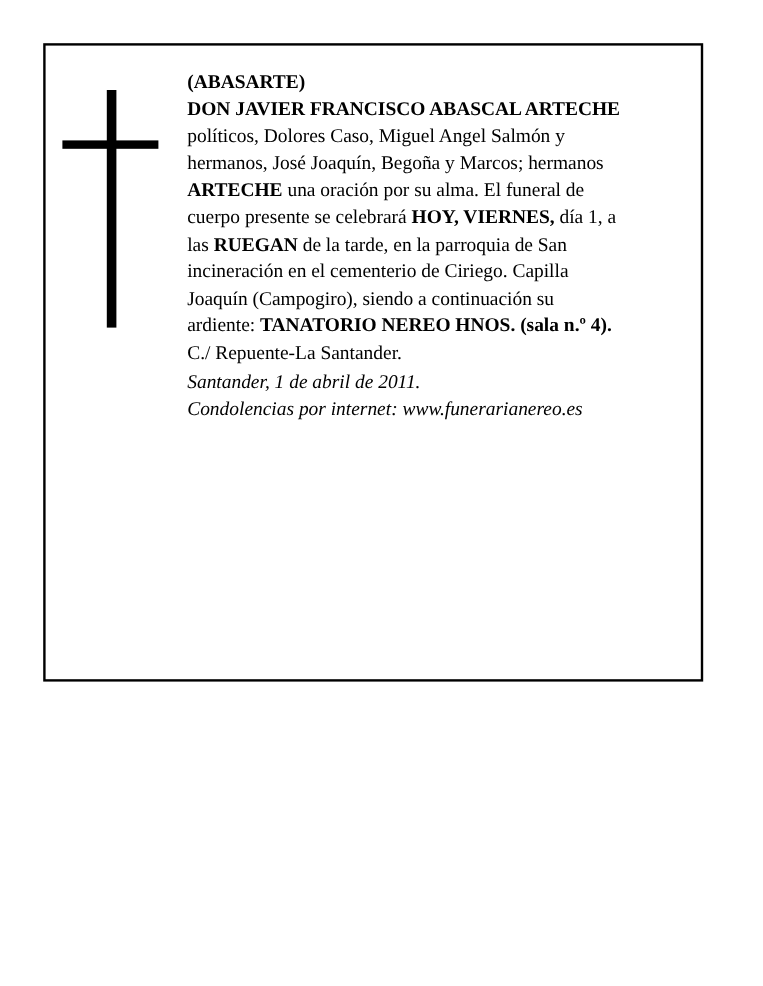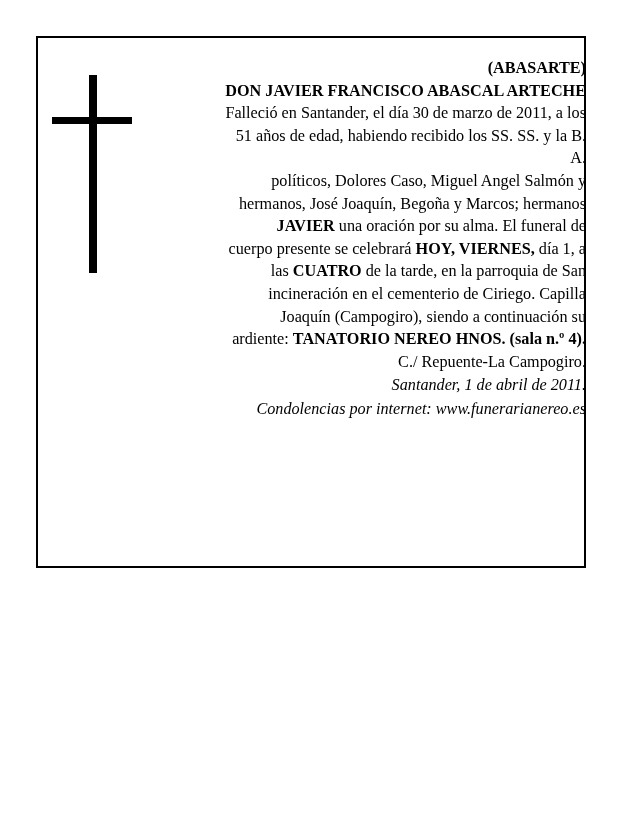--- a/index.html
+++ b/index.html
@@ -52,21 +52,20 @@
       position: absolute;
       left: 118px;
       top: 19px;
       width: 430px;
       font-size: 16.2px;
       line-height: 22.6px;
     }
     .notice-text .line {
       display: block;
       white-space: nowrap;
-      text-align: right;
     }
     .notice-text .para {
       display: block;
     }
     .bold {
       font-weight: bold;
     }
     .gap-top {
       margin-top: 1px;
       font-style: italic;
@@ -79,38 +78,33 @@
 
   <div class="cross">
     <div class="cross-vertical"></div>
     <div class="cross-horizontal"></div>
   </div>
 
   <div class="notice-text">
     <span class="line bold">(ABASARTE)</span>
     <span class="line bold">DON JAVIER FRANCISCO ABASCAL ARTECHE</span>
 
-    <span class="para">
-      <span class="line">Falleció en Santander, el día 30 de marzo de 2011, a los</span>
-      <span class="line">51 años de edad, habiendo recibido los SS. SS. y la B.</span>
-      <span class="line">A.</span>
-    </span>
 
 
     <span class="para">
       <span class="line">políticos, Dolores Caso, Miguel Angel Salmón y</span>
       <span class="line">hermanos, José Joaquín, Begoña y Marcos; hermanos</span>
     </span>
 
     <span class="para">
-      <span class="line"><span class="bold">JAVIER</span><span> una oración por su alma. El funeral de</span></span>
+      <span class="line"><span class="bold">ARTECHE</span><span> una oración por su alma. El funeral de</span></span>
       <span class="line"><span>cuerpo presente se celebrará </span><span class="bold">HOY, VIERNES,</span><span> día 1, a</span></span>
-      <span class="line"><span>las </span><span class="bold">CUATRO</span><span> de la tarde, en la parroquia de San</span></span>
+      <span class="line"><span>las </span><span class="bold">RUEGAN</span><span> de la tarde, en la parroquia de San</span></span>
       <span class="line">incineración en el cementerio de Ciriego. Capilla</span>
       <span class="line">Joaquín (Campogiro), siendo a continuación su</span>
       <span class="line"><span>ardiente: </span><span class="bold">TANATORIO NEREO HNOS. (sala n.º 4).</span></span>
-      <span class="line">C./ Repuente-La Campogiro.</span>
+      <span class="line">C./ Repuente-La Santander.</span>
     </span>
 
     <span class="line gap-top">Santander, 1 de abril de 2011.</span>
     <span class="line gap-top">Condolencias por internet: www.funerarianereo.es</span>
   </div>
 </div>
 
 </body></html>

